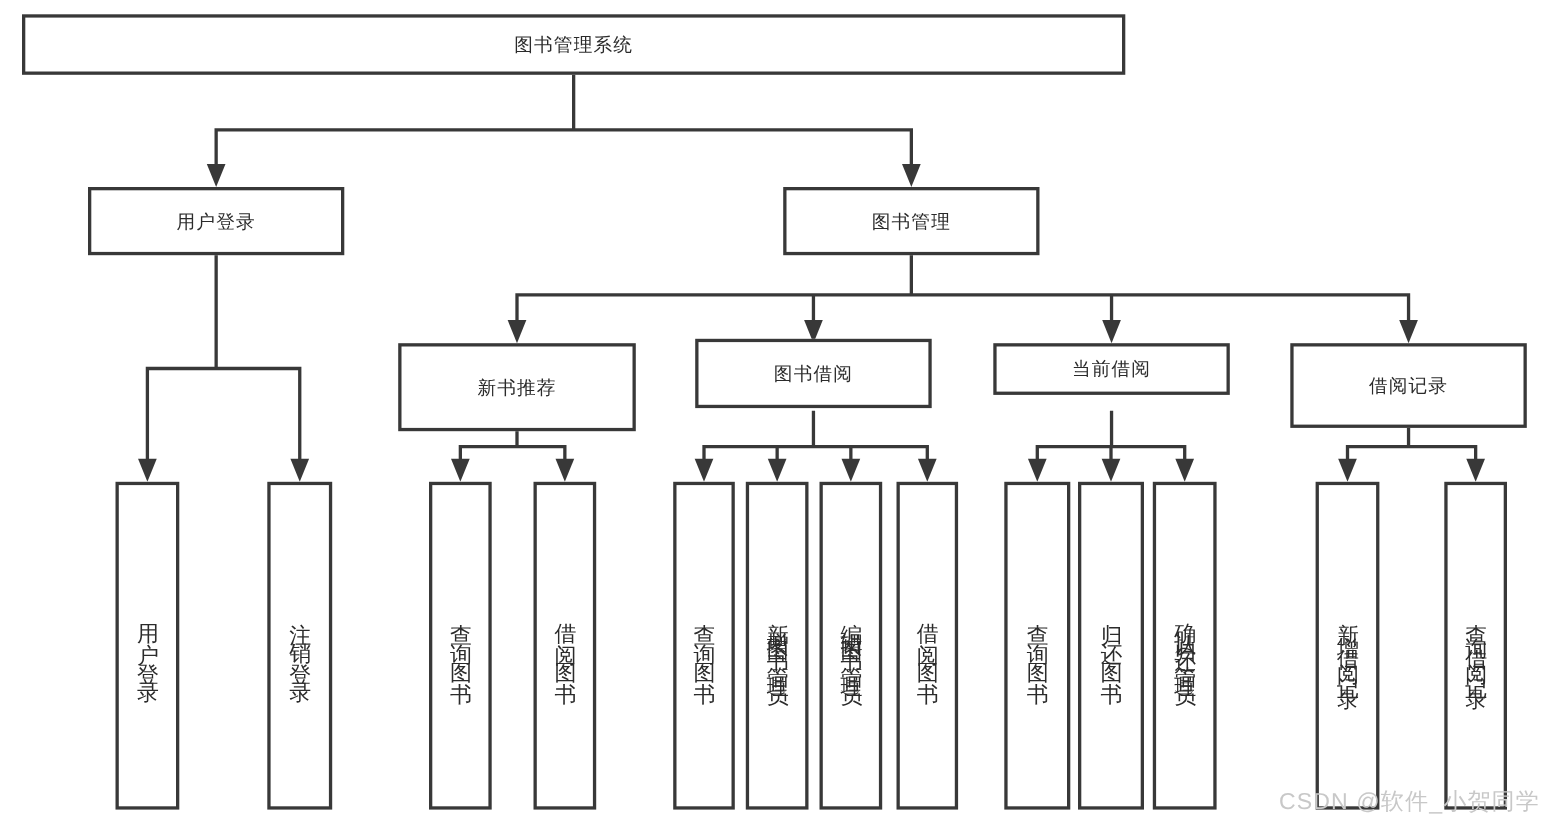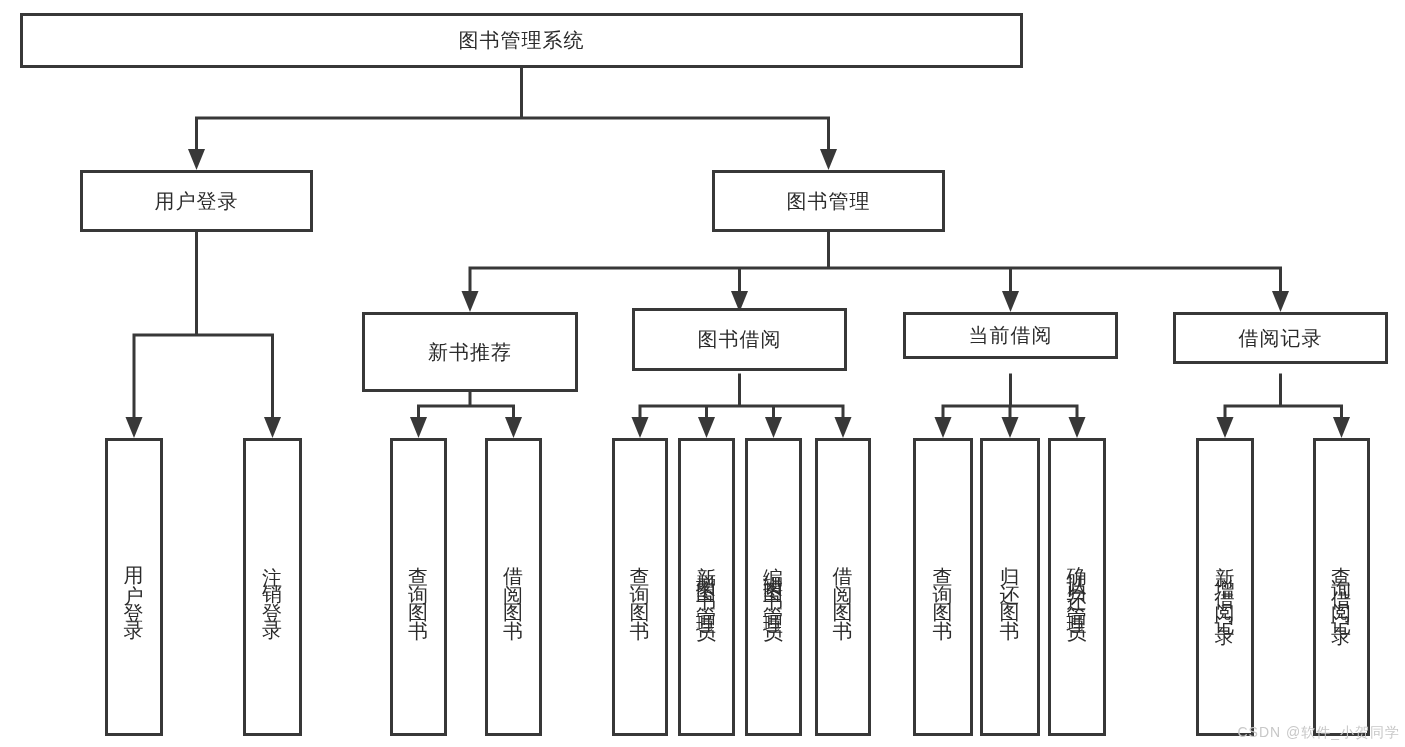--- a/index.html
+++ b/index.html
@@ -26,38 +26,38 @@
     box-sizing: border-box;
     background: #ffffff;
     border: 3px solid #383838;
     color: #2b2b2b;
     z-index: 2;
     display: flex;
     align-items: center;
     justify-content: center;
   }
   .hbox {
-    font-size: 20px;
+    font-size: 17px;
     letter-spacing: 1px;
   }
   .vbox .vtext {
     writing-mode: vertical-rl;
     text-orientation: mixed;
     font-size: 20px;
     letter-spacing: 18px;
     line-height: 1;
     white-space: nowrap;
   }
   .vbox .vtext.sp-mid { letter-spacing: 12px; }
   .vbox .vtext.sp-tight { letter-spacing: 8px; }
   .watermark {
     position: absolute;
     right: 5px;
     bottom: 5px;
-    font-size: 14px;
+    font-size: 21px;
     color: #c8c8c8;
     letter-spacing: 1px;
     z-index: 3;
   }
 </style>
 </head>
 <body>
 
 <div class="canvas">
 
@@ -95,21 +95,21 @@
   </svg>
 
   <div class="node hbox" style="left:20px; top:13px; width:1003px; height:55px;">图书管理系统</div>
 
   <div class="node hbox" style="left:80px; top:170px; width:233px; height:62px;">用户登录</div>
   <div class="node hbox" style="left:712px; top:170px; width:233px; height:62px;">图书管理</div>
 
   <div class="node hbox" style="left:362px; top:312px; width:216px; height:80px;">新书推荐</div>
   <div class="node hbox" style="left:632px; top:308px; width:215px; height:63px;">图书借阅</div>
   <div class="node hbox" style="left:903px; top:312px; width:215px; height:47px;">当前借阅</div>
-  <div class="node hbox" style="left:1173px; top:312px; width:215px; height:52px;text-align:center;">借阅记录</div>
+  <div class="node hbox" style="left:1173px; top:312px; width:215px; height:77px;text-align:center;">借阅记录</div>
 
   <div class="node vbox" style="left:105px; top:438px; width:58px; height:298px;">
     <span class="vtext">用户登录</span>
   </div>
   <div class="node vbox" style="left:243px; top:438px; width:59px; height:298px;">
     <span class="vtext">注销登录</span>
   </div>
 
   <div class="node vbox" style="left:390px; top:438px; width:57px; height:298px;">
     <span class="vtext">查询图书</span>

